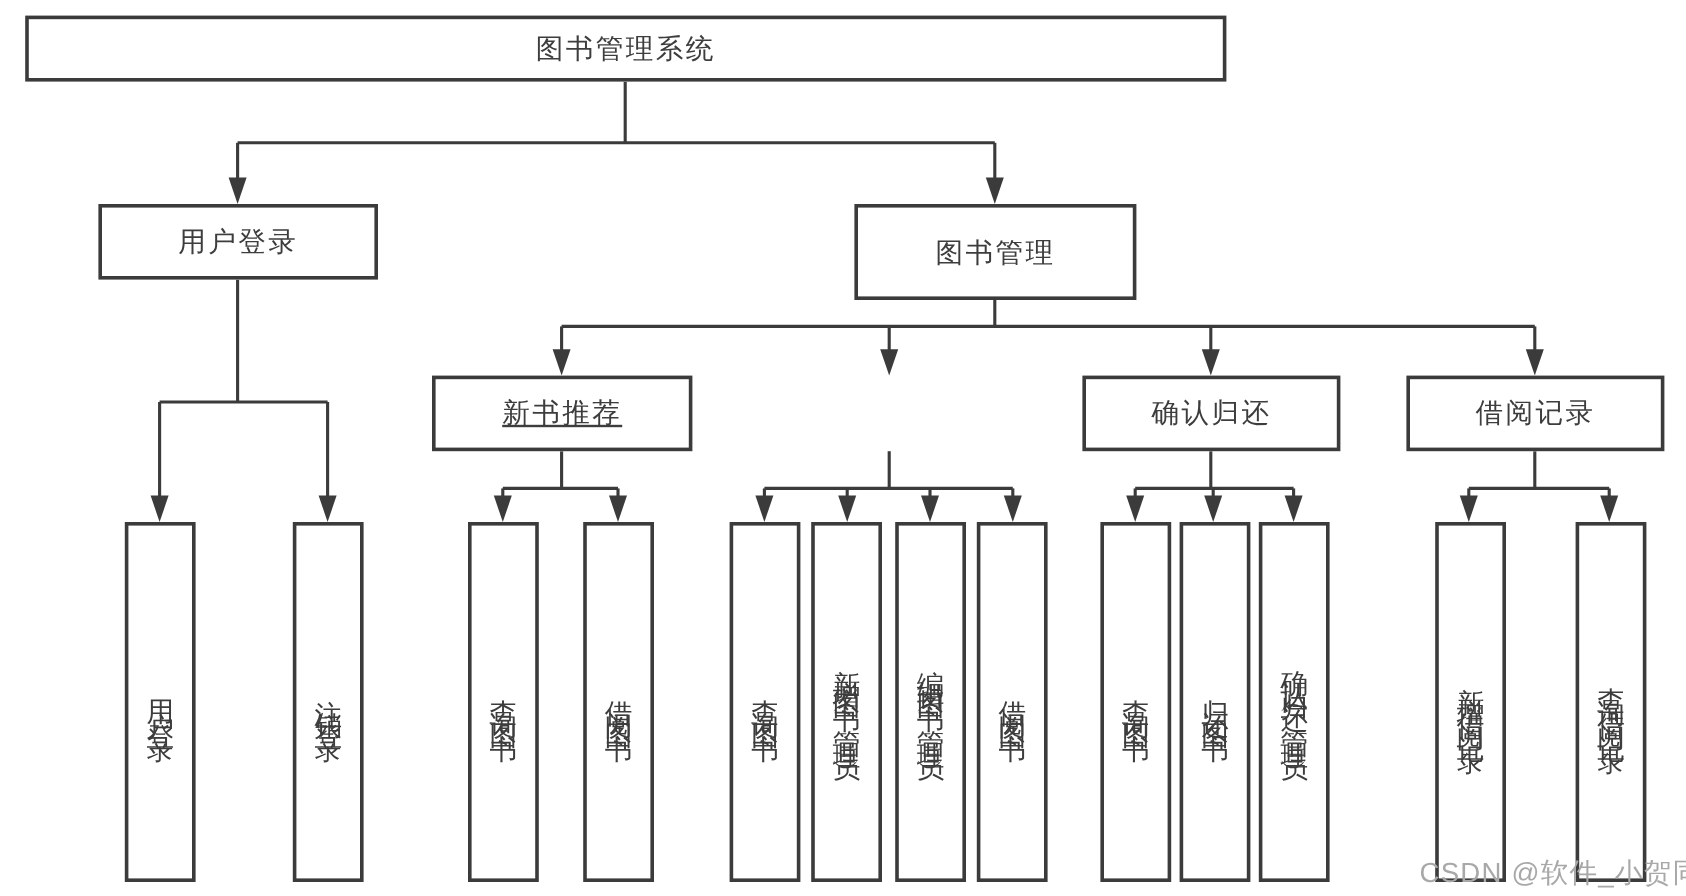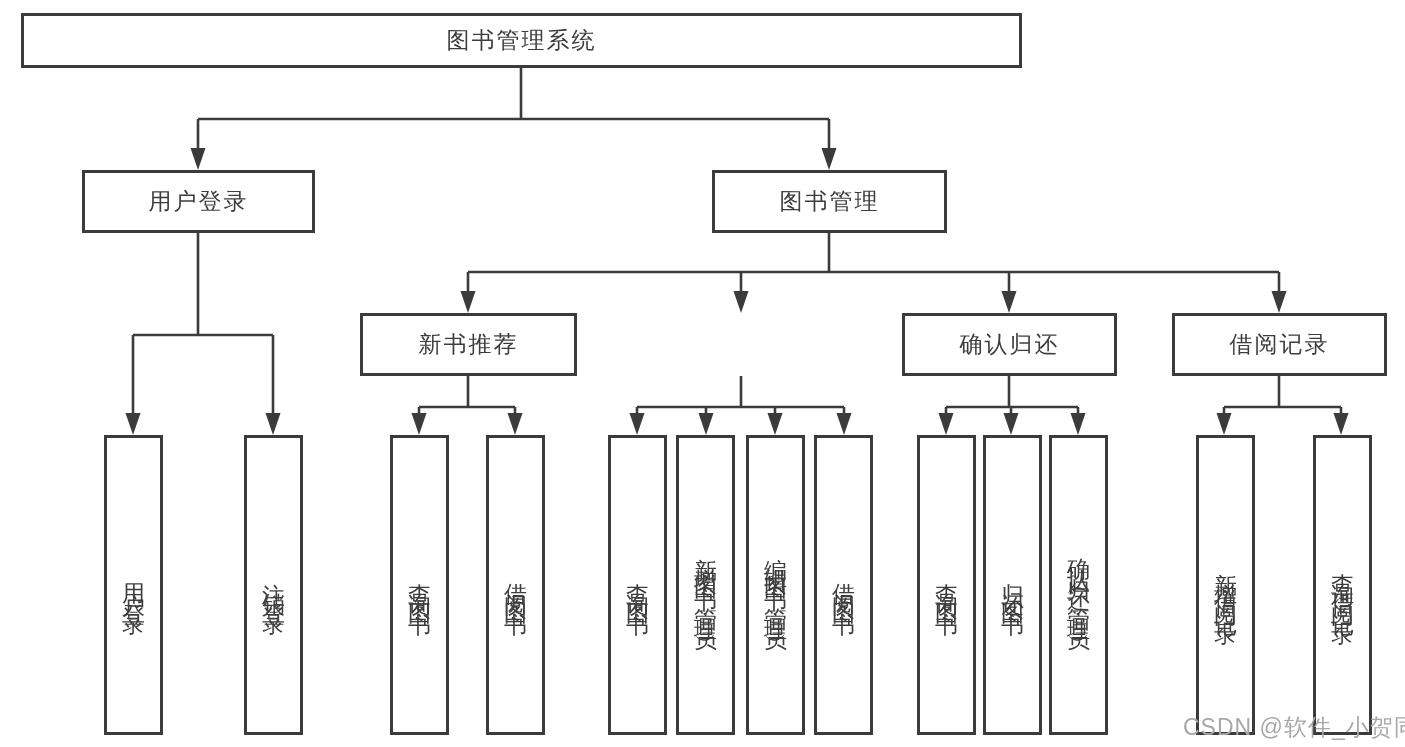--- a/index.html
+++ b/index.html
@@ -133,25 +133,25 @@
     </g>
   </svg>
 
   <div class="node h" style="left:21px; top:13px; width:1001px; height:55px;">
     <span>图书管理系统</span>
   </div>
 
   <div class="node h" style="left:82px; top:170px; width:233px; height:63px;">
     <span>用户登录</span>
   </div>
-  <div class="node h" style="left:712px; top:170px; width:235px; height:63px;">
+  <div class="node h" style="left:712px; top:170px; width:235px; height:80px;">
     <span>图书管理</span>
   </div>
 
-  <div class="node h" style="left:360px; top:313px; width:217px; height:63px;">
+  <div class="node h" style="left:360px; top:313px; width:217px; height:63px;text-decoration:underline;">
     <span>新书推荐</span>
   </div>
   <div class="node h" style="left:902px; top:313px; width:215px; height:63px;">
     <span>确认归还</span>
   </div>
   <div class="node h" style="left:1172px; top:313px; width:215px; height:63px;">
     <span>借阅记录</span>
   </div>
 
   <div class="node v" style="left:104px; top:435px;">

